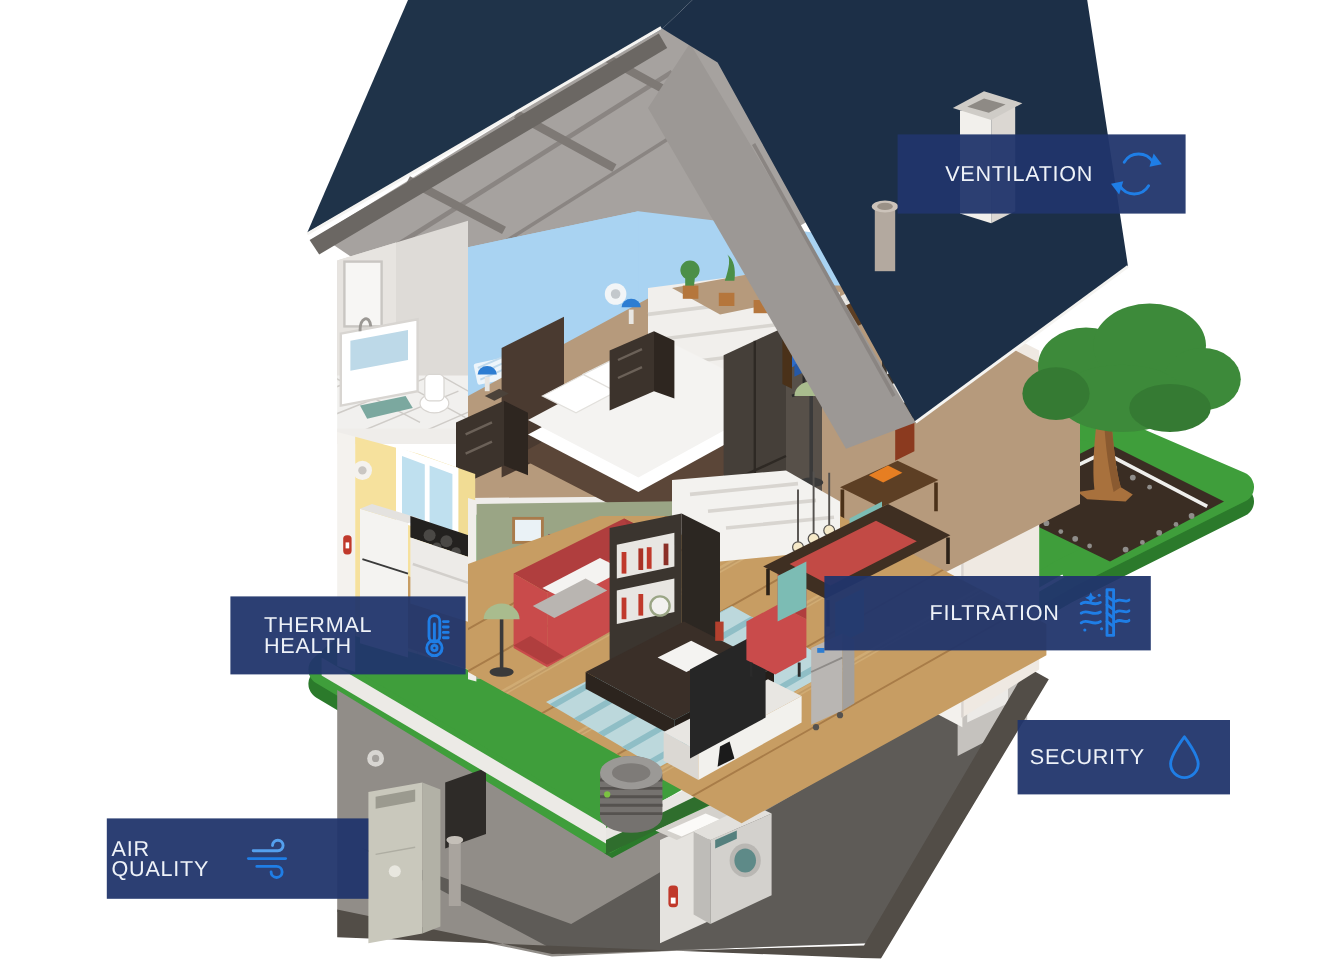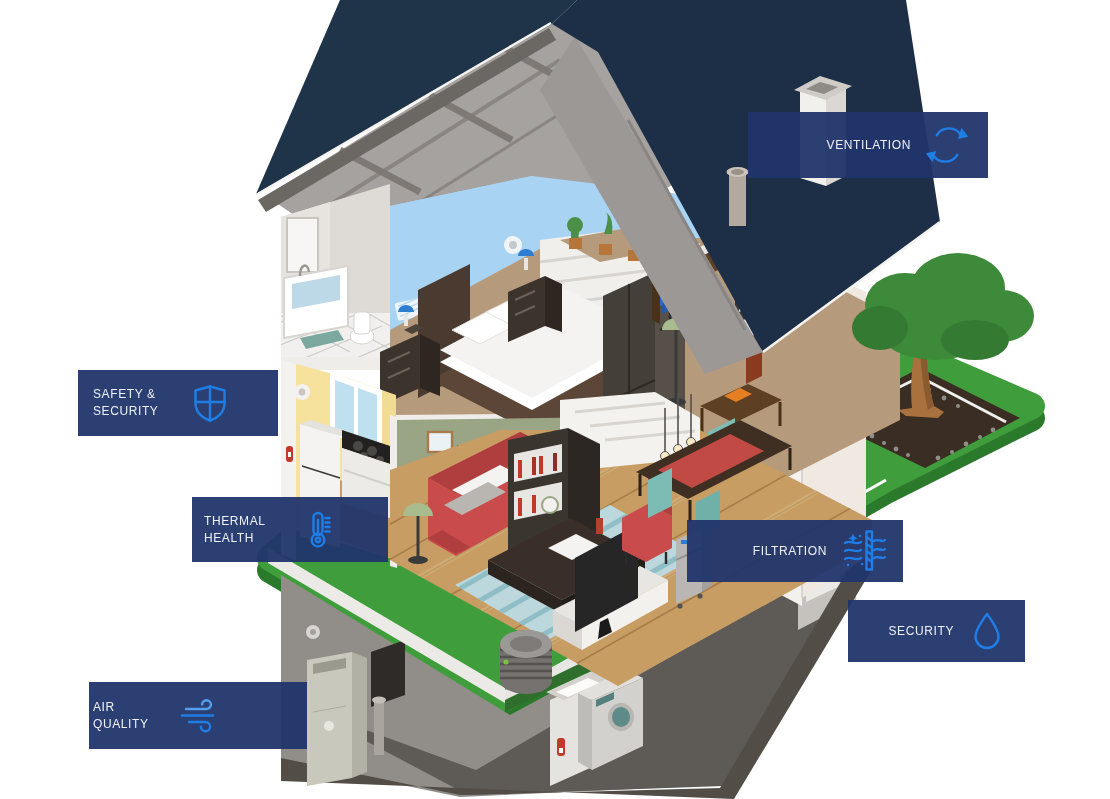--- a/index.html
+++ b/index.html
@@ -1,36 +1,36 @@
 <!DOCTYPE html>
 <html><head>
 <meta charset="utf-8">
 <style>
   html,body{margin:0;padding:0;background:#ffffff;}
   .stage{position:relative;width:1110px;height:799px;overflow:hidden;background:#ffffff;
          font-family:"Liberation Sans",sans-serif;}
   .scene{position:absolute;left:0;top:0;}
   .banner{position:absolute;display:flex;align-items:center;
-          background:rgba(33,53,108,0.95);color:#eef2f8;font-size:12px;
+          background:rgba(33,53,108,0.95);color:#eef2f8;font-size:18px;
           letter-spacing:.6px;line-height:17px;}
   .banner .txt{display:flex;flex-direction:column;justify-content:center;white-space:nowrap;}
   .banner .txt span:empty{display:none;}
   .banner .bicon{display:flex;align-items:center;justify-content:center;flex:0 0 auto;}
   
   .b-right{justify-content:flex-end;}
   .b-right .txt{margin-right:13px;text-align:right;}
   
   .b-left .txt{text-align:left;}
   #b-ventilation{left:748px;top:112px;width:240px;height:66px;padding-right:18px;box-sizing:border-box;}
   #b-noise{left:790px;top:288px;width:195px;height:57px;padding-right:10px;box-sizing:border-box;}
   #b-safety{left:78px;top:370px;width:200px;height:66px;padding-left:15px;box-sizing:border-box;}
   #b-safety .bicon{margin-left:32px;}
-  #b-thermal{left:192px;top:497px;width:196px;height:65px;padding-left:12px;box-sizing:border-box;}
+  #b-thermal{left:192px;top:497px;width:196px;height:65px;padding-left:28px;box-sizing:border-box;}
   #b-thermal .bicon{margin-left:30px;}
-  #b-filtration{left:687px;top:520px;width:216px;height:62px;padding-right:17px;box-sizing:border-box;padding-left:43px;}
+  #b-filtration{left:687px;top:480px;width:272px;height:62px;padding-right:17px;box-sizing:border-box;padding-left:43px;}
   #b-moisture{left:848px;top:600px;width:177px;height:62px;padding-right:18px;box-sizing:border-box;}
   #b-air{left:89px;top:682px;width:218px;height:67px;padding-left:4px;box-sizing:border-box;}
   #b-air .bicon{margin-left:28px;}
   .ic{stroke:#1f7ee6;fill:none;stroke-width:2.4;stroke-linecap:round;stroke-linejoin:round;}
   .icf{fill:#1f7ee6;stroke:none;}
   .icl{stroke:#54a0ee;fill:none;stroke-width:2.4;stroke-linecap:round;}
 </style>
 </head>
 <body>
 
@@ -482,32 +482,20 @@
       <path class="ic" d="M34.5,10.5 A14,14 0 0 0 11,15.5" stroke-width="2.8"></path>
       <polygon class="icf" points="33.5,3.2 42,10.6 32.4,14.8"></polygon>
       <path class="ic" d="M11.5,35.5 A14,14 0 0 0 35,30.5" stroke-width="2.8"></path>
       <polygon class="icf" points="12.5,42.8 4,35.4 13.6,31.2"></polygon>
     </g>
         </svg>
   </span>
 </div>
 
 
-<div class="banner b-left" id="b-safety">
-  <span class="txt">
-    <span>SAFETY &amp;</span>
-        <span>SECURITY</span>
-  </span>
-  <span class="bicon">
-    <svg width="40" height="42" viewBox="0 0 40 42">
-      <path class="ic" d="M20,4.5 L34.5,8.5 V21 C34.5,30 28.5,35.5 20,38.5 C11.5,35.5 5.5,30 5.5,21 V8.5 Z"></path>
-      <path class="ic" d="M20,4.5 V38.5 M5.5,20 H34.5"></path>
-    </svg>
-  </span>
-</div>
 
 <div class="banner b-left" id="b-thermal">
   <span class="txt">
     <span>THERMAL</span>
         <span>HEALTH</span>
   </span>
   <span class="bicon">
     <svg width="42" height="42" viewBox="0 0 42 42">
       <rect class="ic" x="17.5" y="4" width="9" height="22" rx="4.5" stroke-width="2.2"></rect>
       <path class="ic" d="M29.5,9 h4 M29.5,13.5 h4 M29.5,18 h4 M29.5,22.5 h4" stroke-width="2"></path>

